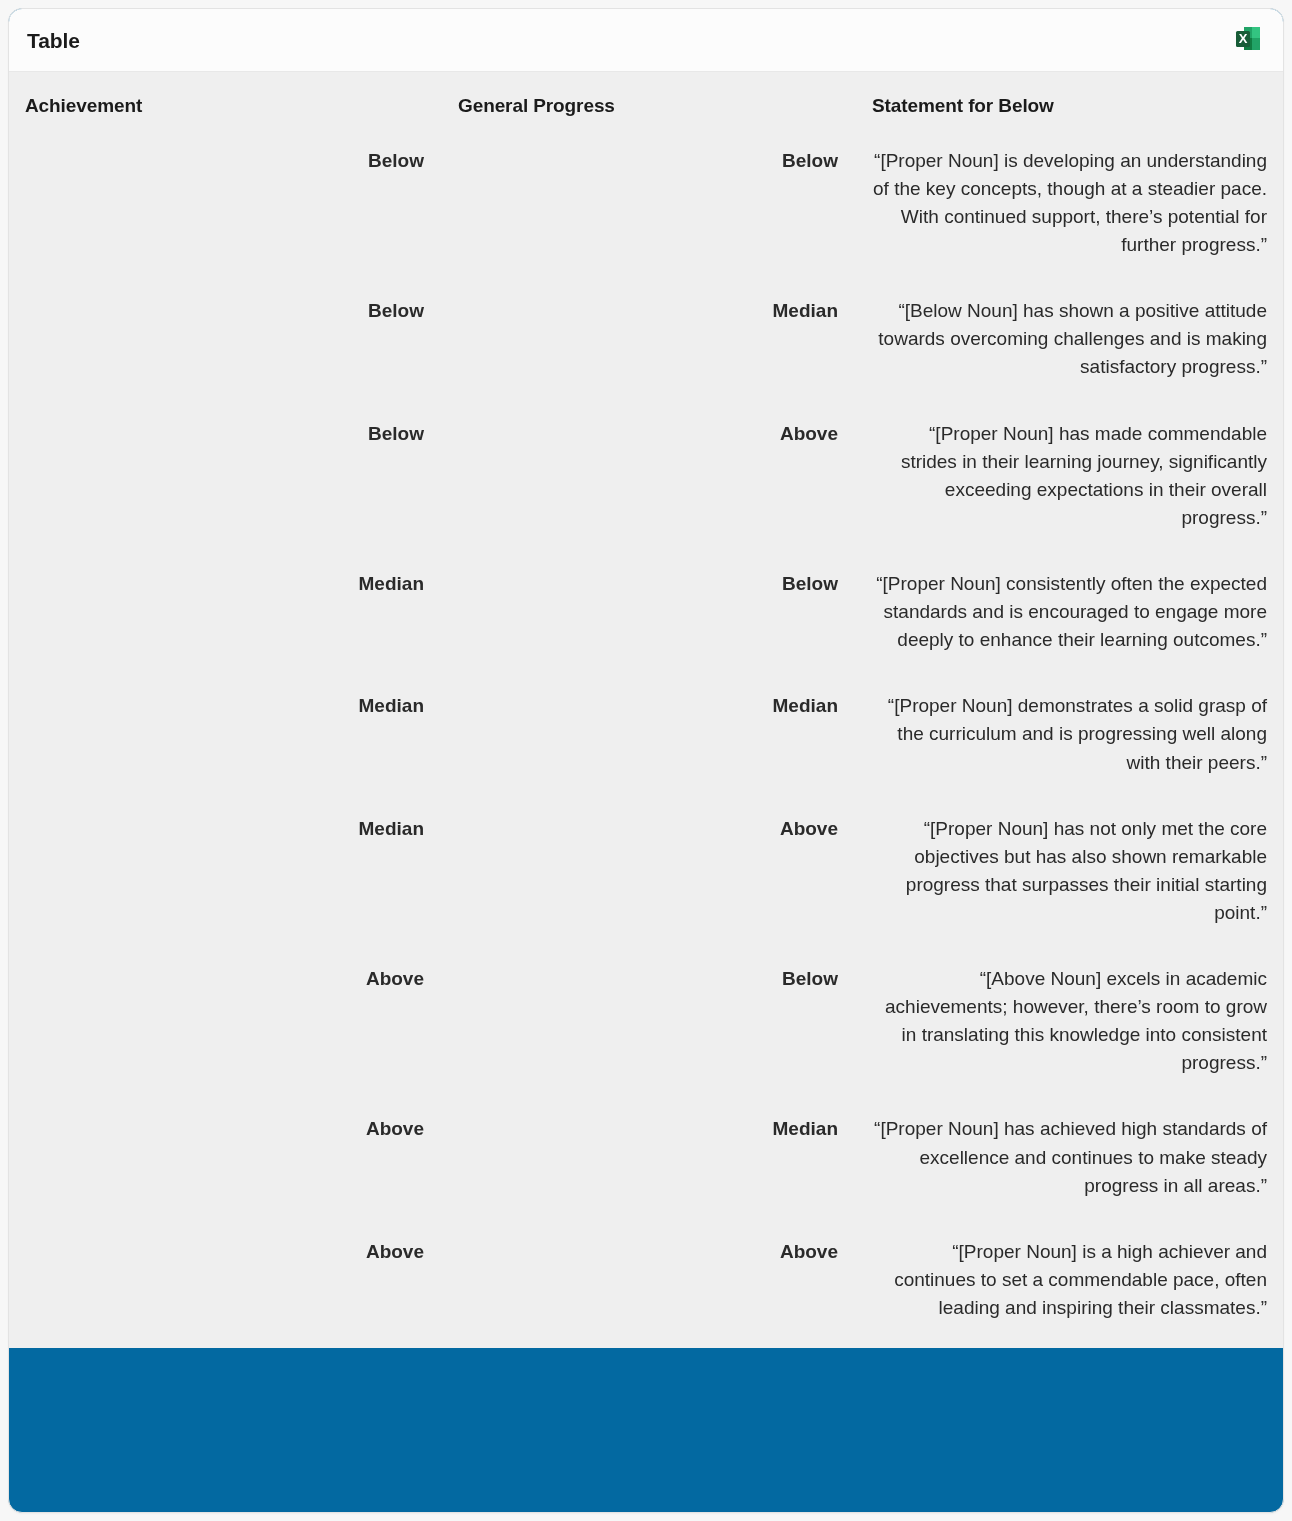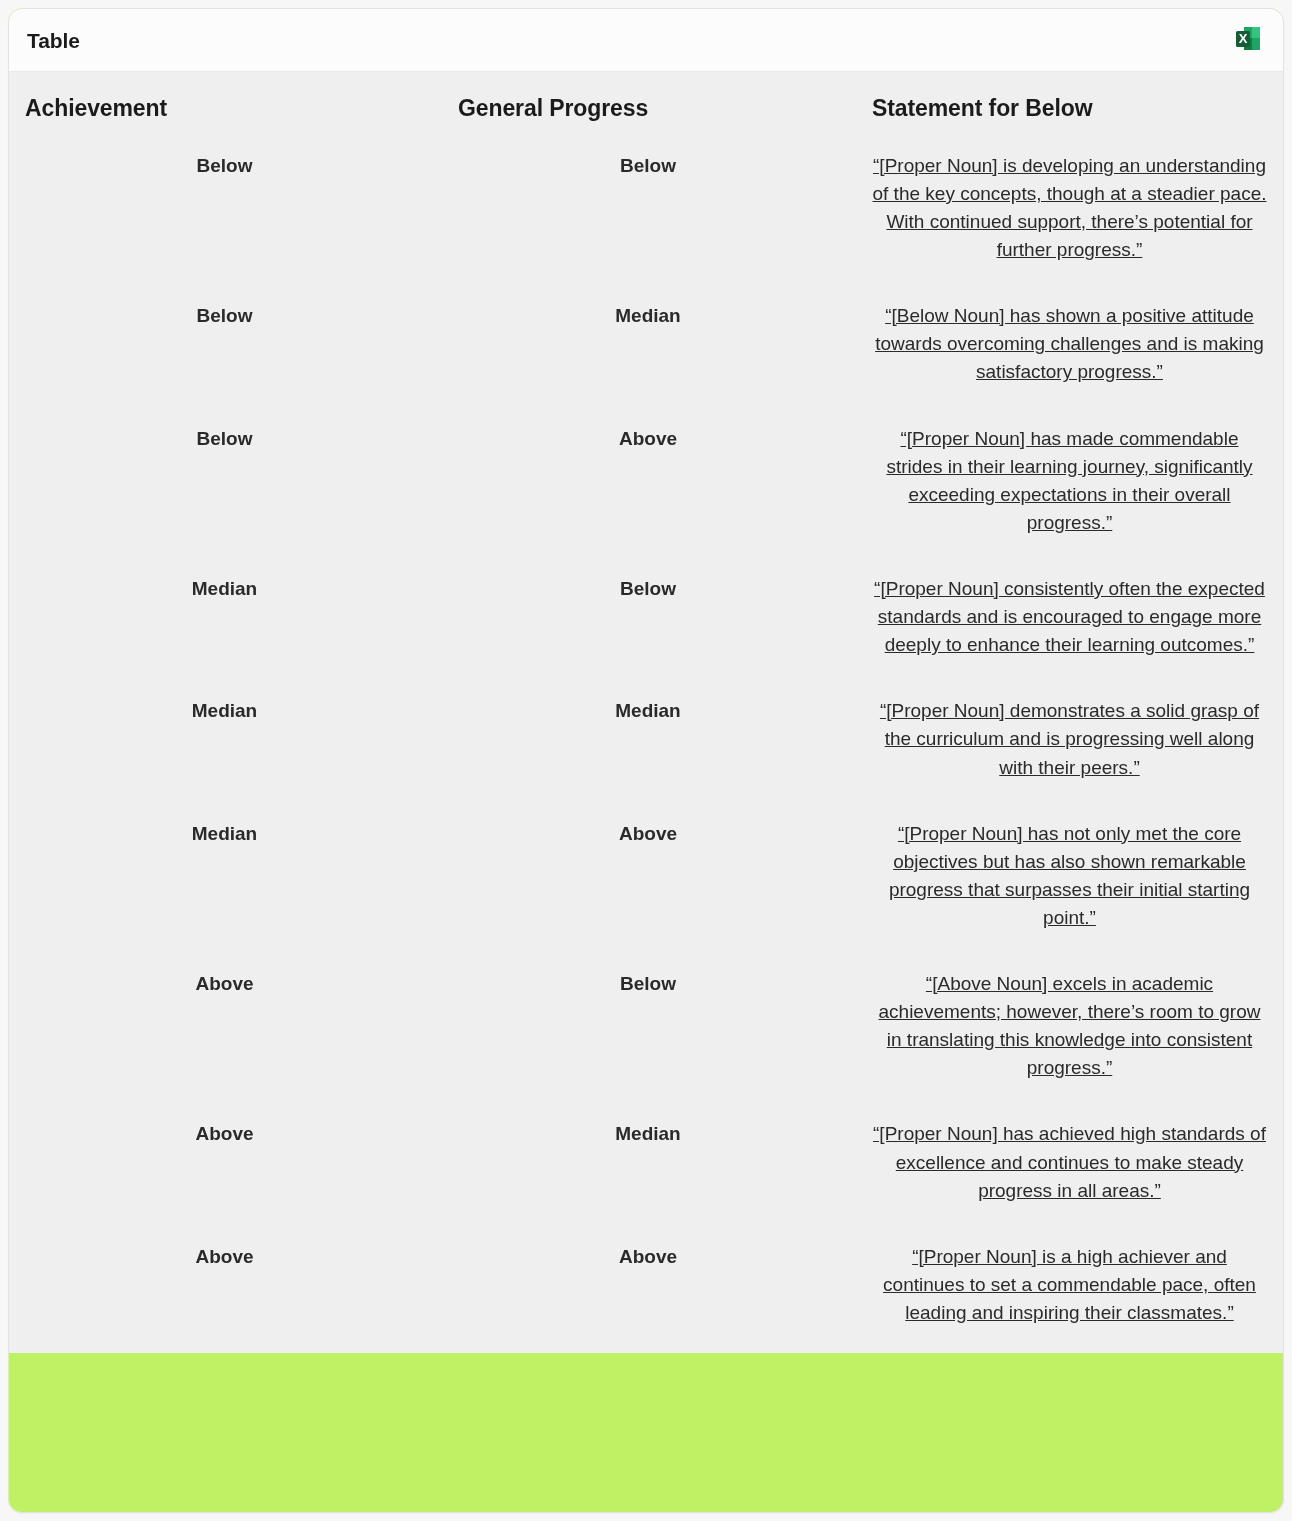--- a/index.html
+++ b/index.html
@@ -14,21 +14,21 @@
     font-family: "Liberation Sans", sans-serif;
     -webkit-font-smoothing: antialiased;
   }
 
   .card {
     position: absolute;
     left: 8px;
     top: 8px;
     width: 1276px;
     height: 1505px;
-    background: #bef264;
+    background: #0369a1;
     border-radius: 14px;
     border: 1px solid #e3e3e3;
     box-sizing: border-box;
     overflow: hidden;
     box-shadow: 0 1px 2px rgba(0,0,0,0.04);
   }
 
   .card-header {
     height: 63px;
     background: #fcfcfc;
@@ -71,47 +71,46 @@
     table-layout: fixed;
   }
 
   table.data-table col.c1 { width: 433px; }
   table.data-table col.c2 { width: 414px; }
   table.data-table col.c3 { width: 429px; }
 
   table.data-table th {
     text-align: left;
     vertical-align: top;
-    font-size: 23px;
+    font-size: 19px;
     font-weight: bold;
     color: #1b1b1b;
     padding: 22px 18px 10px 16px;
     letter-spacing: -0.1px;
     line-height: 1.25;
   }
 
   table.data-table td {
-    text-align: center;
+    text-align: right;
     vertical-align: top;
     padding: 19px 18px 19px 16px;
     color: #2a2a2a;
     line-height: 1.48;
     font-size: 19px;
   }
 
   td.col-label {
     font-weight: bold;
     color: #1b1b1b;
     white-space: nowrap;
   }
 
   td.col-statement {
     font-weight: normal;
     color: #2b2b2b;
-    text-decoration: underline;
   }
 
   tr.data-row:last-child td {
     padding-bottom: 26px;
   }
 </style>
 </head>
 <body>
 
 <div class="card">

